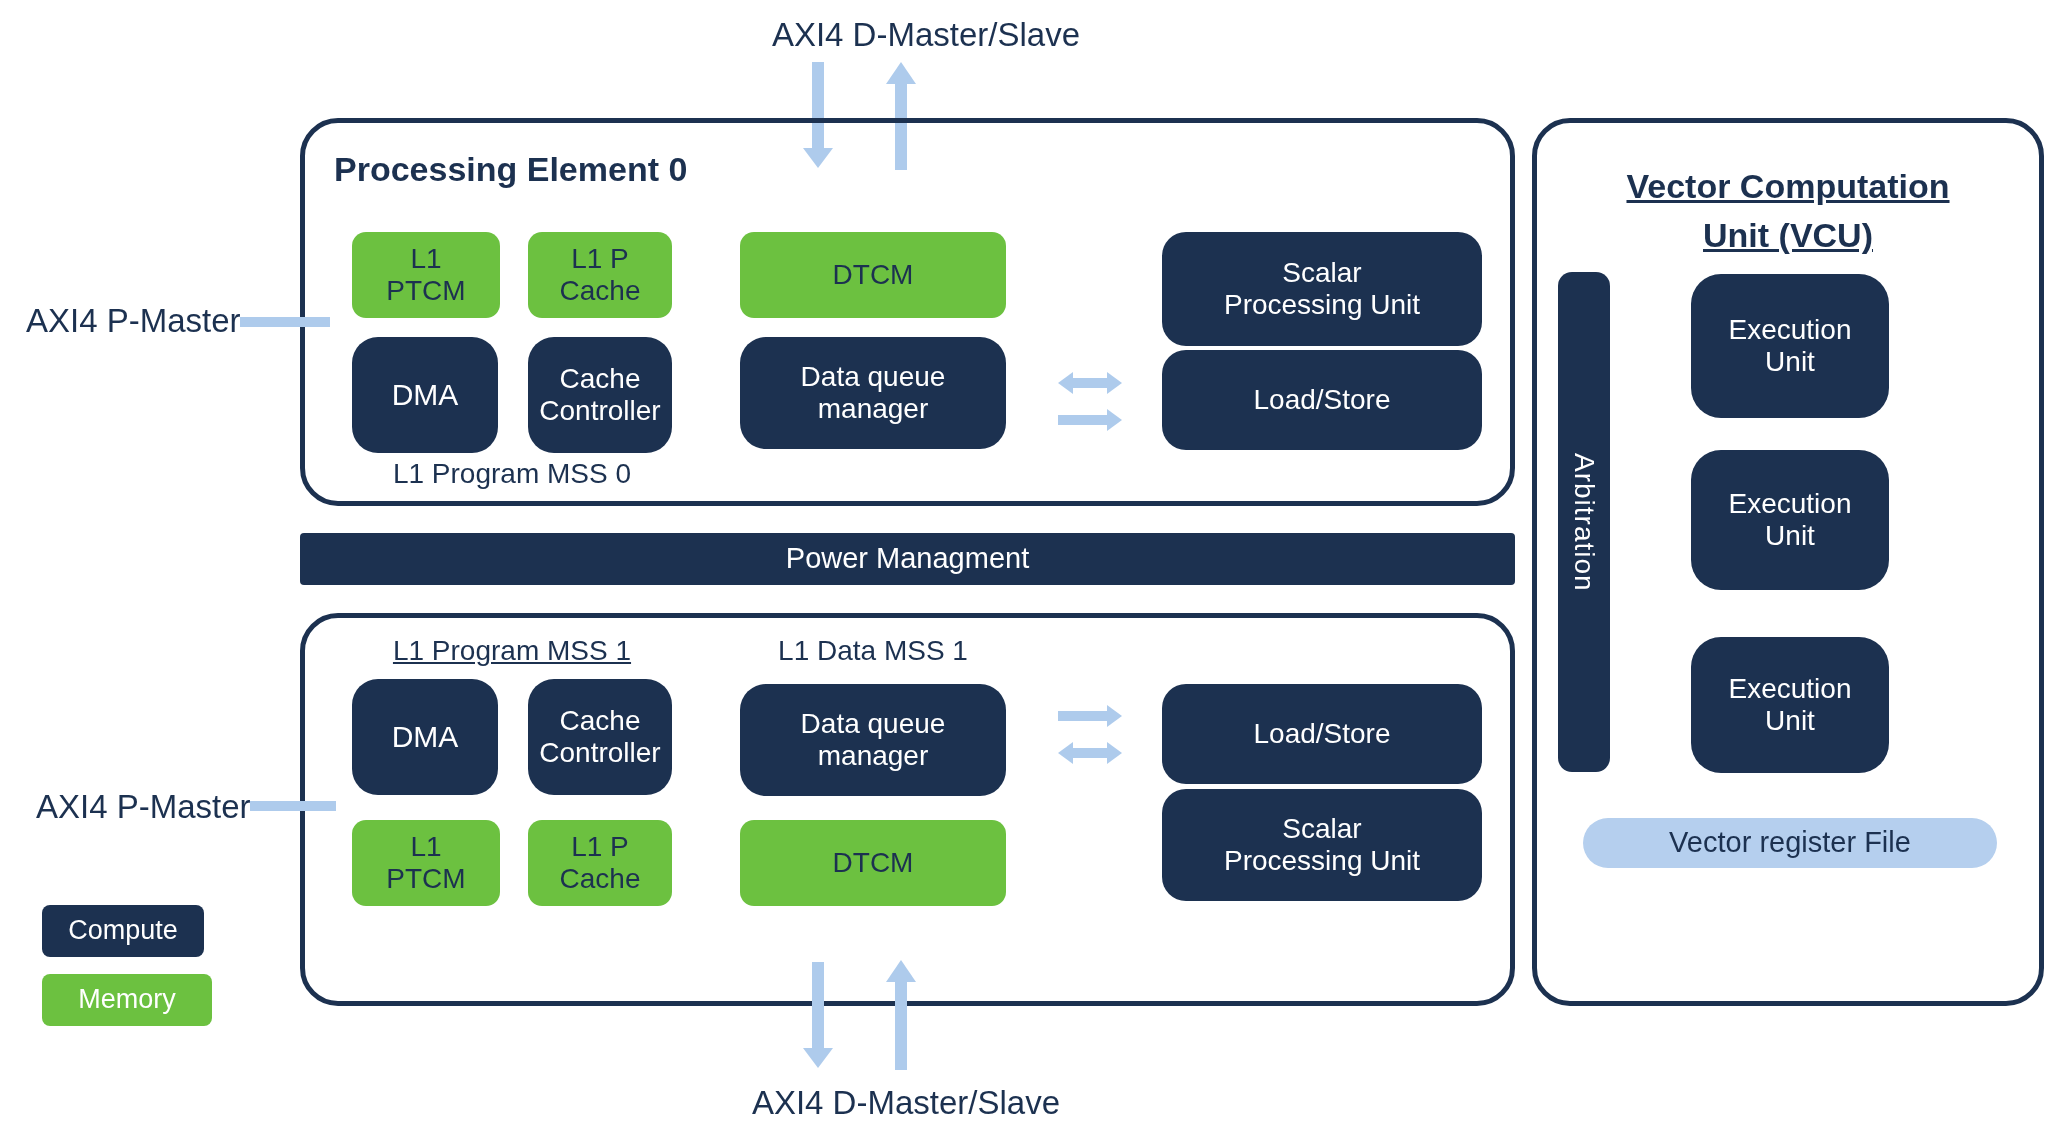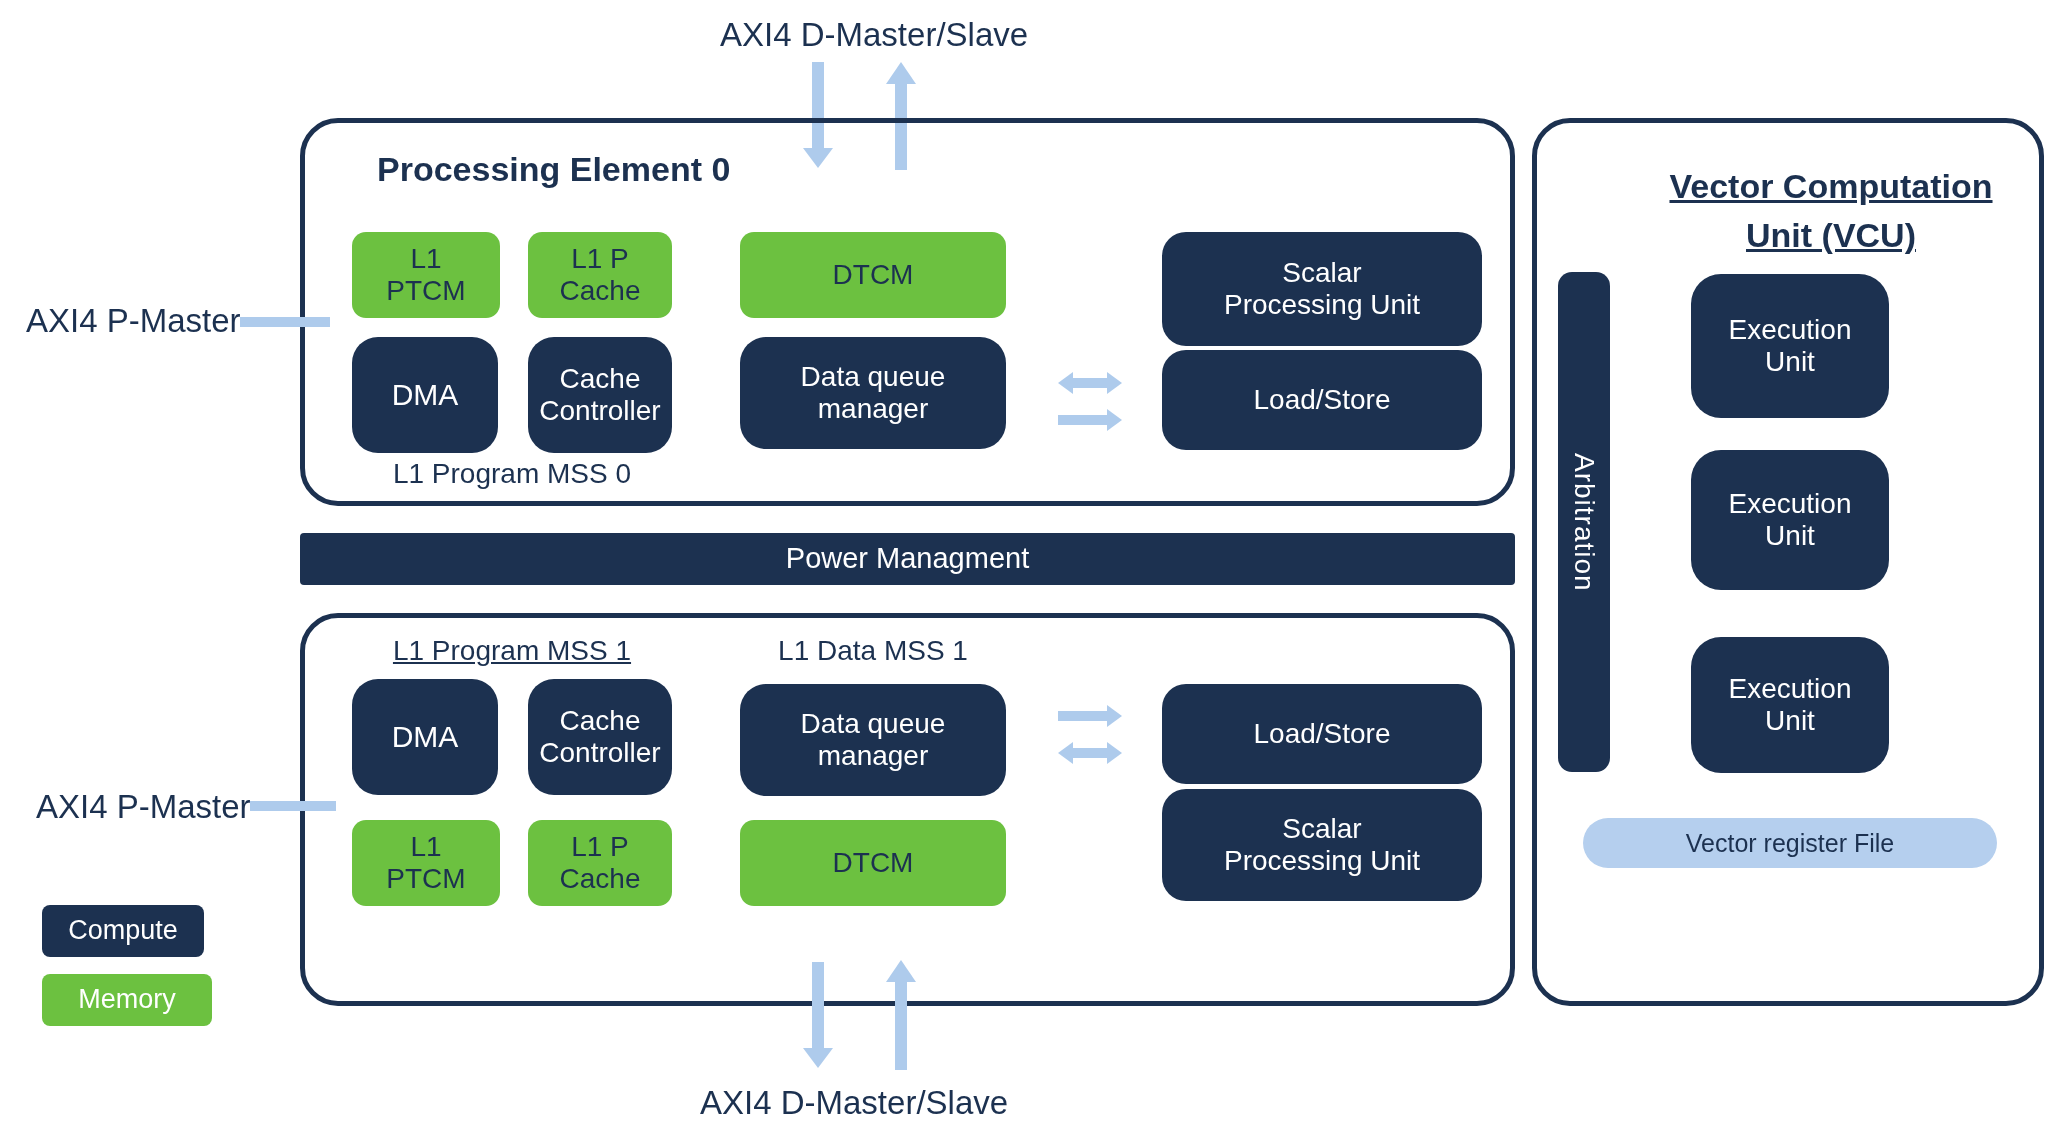--- a/index.html
+++ b/index.html
@@ -18,25 +18,25 @@
   }
   .frame{
     position:absolute;border:5px solid var(--navy);border-radius:38px;background:transparent;
   }
   .box{
     position:absolute;display:flex;align-items:center;justify-content:center;
     text-align:center;white-space:pre-line;line-height:1.15;
   }
   .navy-box{background:var(--navy);color:var(--text_light);border-radius:26px;font-size:28px;}
   .green-box{background:var(--green);color:var(--navy);border-radius:14px;font-size:28px;font-weight:500;}
-  .pill{background:var(--register_blue);color:var(--navy);border-radius:26px;font-size:25px;}
+  .pill{background:var(--register_blue);color:var(--navy);border-radius:26px;font-size:29px;}
   .bar{background:var(--navy);color:var(--text_light);border-radius:4px;font-size:29px;}
-  .heading{position:absolute;font-size:34px;font-weight:bold;color:var(--navy);white-space:pre-line;margin-left:43px;}
+  .heading{position:absolute;font-size:34px;font-weight:bold;color:var(--navy);white-space:pre-line;}
   .label{position:absolute;font-size:28px;color:var(--navy);white-space:pre-line;}
-  .bus-label{position:absolute;font-size:33px;color:var(--navy);text-align:left;}
+  .bus-label{position:absolute;font-size:33px;color:var(--navy);text-align:right;}
   .legend-box{font-size:27px;border-radius:8px;}
   .vertical-text{
     writing-mode:vertical-rl;letter-spacing:1px;
   }
   .arrow-svg{position:absolute;display:block;}
   .arrow-svg rect,.arrow-svg polygon{fill:var(--arrow_blue);}
   .hline{position:absolute;background:var(--arrow_blue);}
 </style>
 </head>
 <body>

